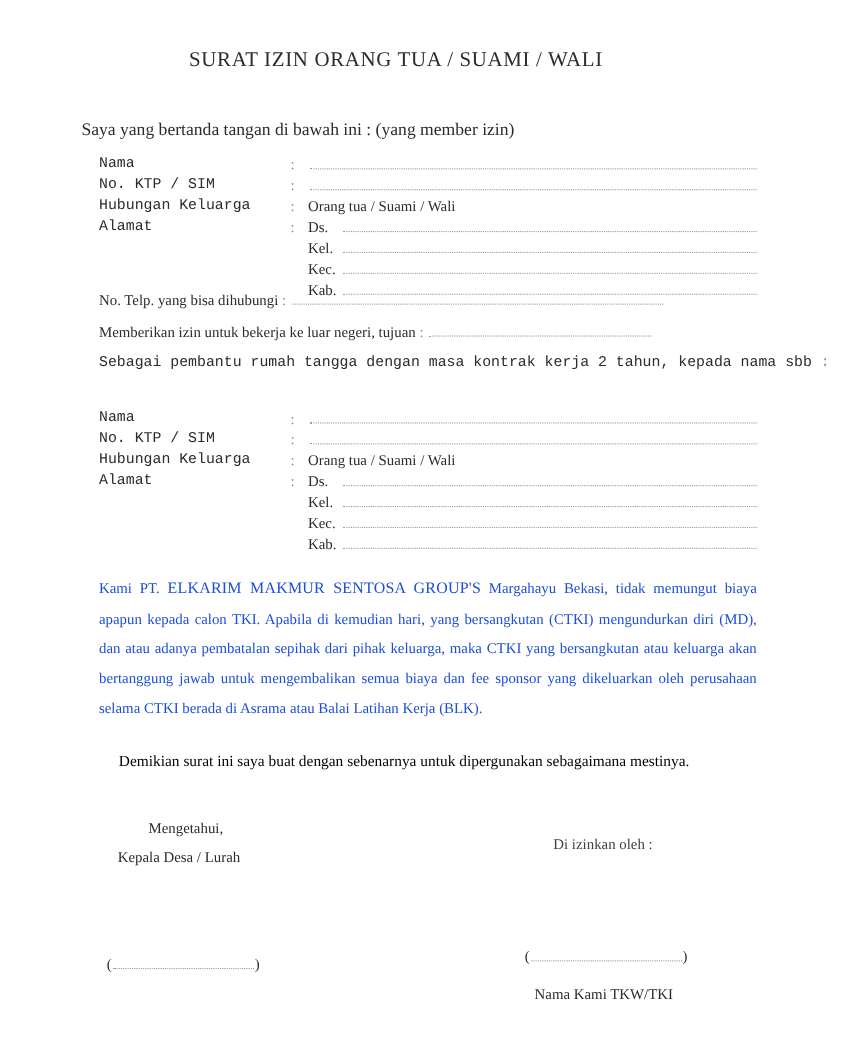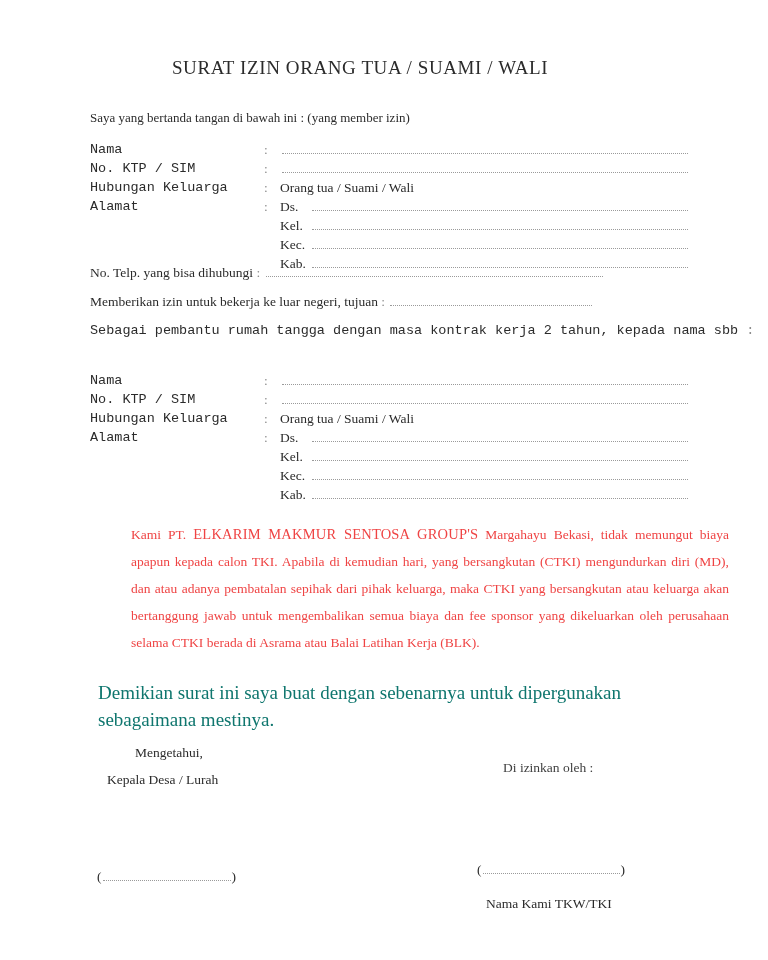--- a/index.html
+++ b/index.html
@@ -21,34 +21,34 @@
     left: 0; top: 0;
     width: 768px;
     height: 960px;
     overflow: hidden;
   }
 
   
   .doc-title {
     position: absolute;
     left: 0;
-    top: 57px;
+    top: 44px;
     width: 720px;
     text-align: center;
     font-size: 19px;
     letter-spacing: 0.6px;
     color: #2b2b2b;
   }
 
   
   .intro {
     position: absolute;
-    left: 90px;
+    left: 74px;
     top: 110px;
-    font-size: 13px;
+    font-size: 16px;
     color: #2b2b2b;
   }
 
   
   .dots {
     display: inline-block;
     vertical-align: baseline;
     border-bottom: 1px dotted #9a9a9a;
     height: 0.72em;
     margin: 0 0 0 2px;
@@ -120,34 +120,33 @@
 
   
   .body-para {
     position: absolute;
     left: 90px;
     width: 598px;
     font-size: 13.5px;
     line-height: 27px;
     text-align: justify;
     text-justify: inter-word;
-    color: #ef4444;
-    margin-left: 41px;
+    color: #1d4ed8;
   }
   .body-para .company {
     font-size: 14.5px;
     letter-spacing: 0.2px;
   }
   .closing {
     position: absolute;
-    left: 98px;
+    left: 108px;
     width: 610px;
-    font-size: 19px;
+    font-size: 14px;
     line-height: 27px;
-    color: #0f766e;
+    color: #000000;
   }
 
   
   .date-line {
     position: absolute;
     left: 92px;
     top: 733px;
     font-size: 13.5px;
     color: #2b2b2b;
     white-space: nowrap;

